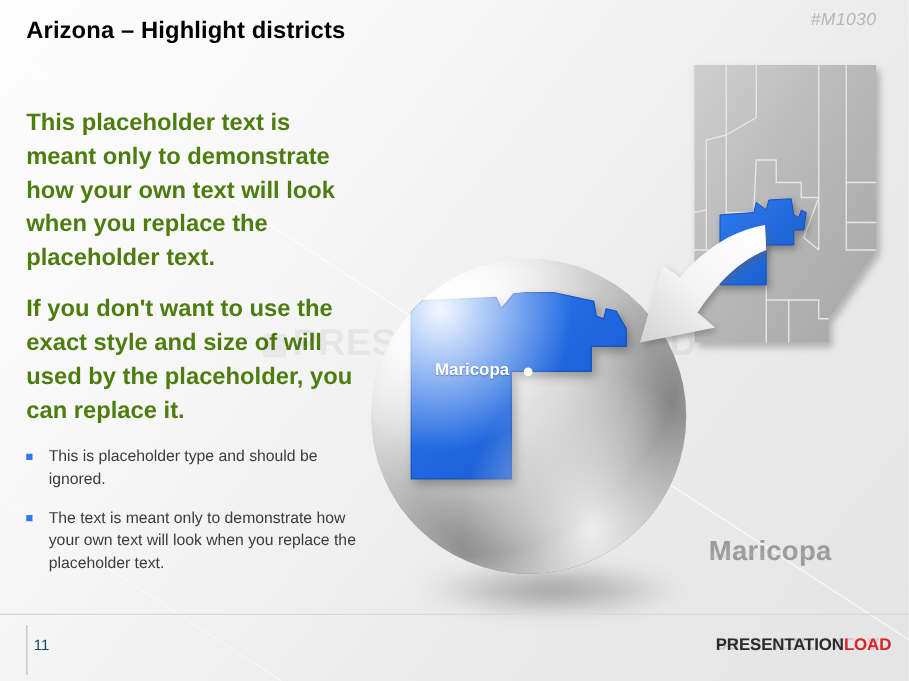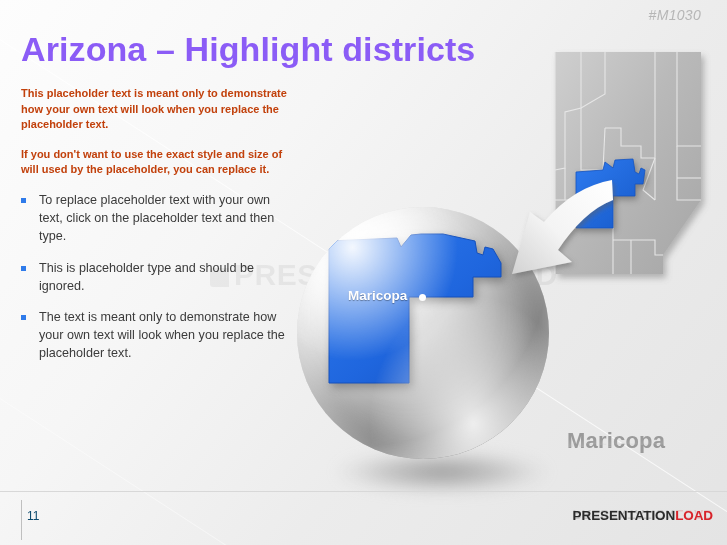--- a/index.html
+++ b/index.html
@@ -23,46 +23,46 @@
     position: absolute;
     background: rgba(255,255,255,.75);
     transform-origin: 0 0;
   }
   .d1 { left: -60px; top: 0px;   width: 1100px; height: 1px; transform: rotate(33deg); }
   .d2 { left: -120px; top: 320px; width: 1100px; height: 1px; transform: rotate(33deg); opacity:.6 }
 
   
   .title {
     position: absolute;
-    left: 21px; top: 30px;
-    font-size: 34px;
-    font-weight: bold;
-    color: #8b5cf6;
+    left: 21px; top: 14px;
+    font-size: 19px;
+    font-weight: bold;
+    color: #000000;
     letter-spacing: .1px;
     white-space: nowrap;
   }
   .code {
     position: absolute;
     right: 26px; top: 7px;
     font-size: 14px;
     color: #b6b6b6;
     letter-spacing: .3px;
     font-style: italic;
   }
 
   
   .textcol {
     position: absolute;
     left: 21px; top: 86px;
     width: 272px;
   }
   .lead {
-    font-size: 11px;
-    font-weight: bold;
-    color: #c2410c;
+    font-size: 19px;
+    font-weight: bold;
+    color: #4d7c0f;
     line-height: 1.42;
     margin: 0 0 14px 0;
   }
   .bullets { margin: 2px 0 0 0; padding: 0; list-style: none; }
   .bullets li {
     position: relative;
     padding-left: 18px;
     margin-bottom: 14px;
     font-size: 12.6px;
     color: #3b3b3b;
@@ -243,24 +243,20 @@
     <i class="d2"></i>
 </div>
 
 <div class="title">Arizona – Highlight districts</div>
 <div class="code">#M1030</div>
 
 <div class="textcol">
   <p class="lead">This placeholder text is meant only to demonstrate how your own text will look when you replace the placeholder text.</p>
   <p class="lead">If you don't want to use the exact style and size of will used by the placeholder, you can replace it.</p>
   <ul class="bullets">
-    <li>
-      <span class="sq"></span>
-      <span>To replace placeholder text with your own text, click on the placeholder text and then type.</span>
-    </li>
     <li>
       <span class="sq"></span>
       <span>This is placeholder type and should be ignored.</span>
     </li>
     <li>
       <span class="sq"></span>
       <span>The text is meant only to demonstrate how your own text will look when you replace the placeholder text.</span>
     </li>
   </ul>
 </div>

